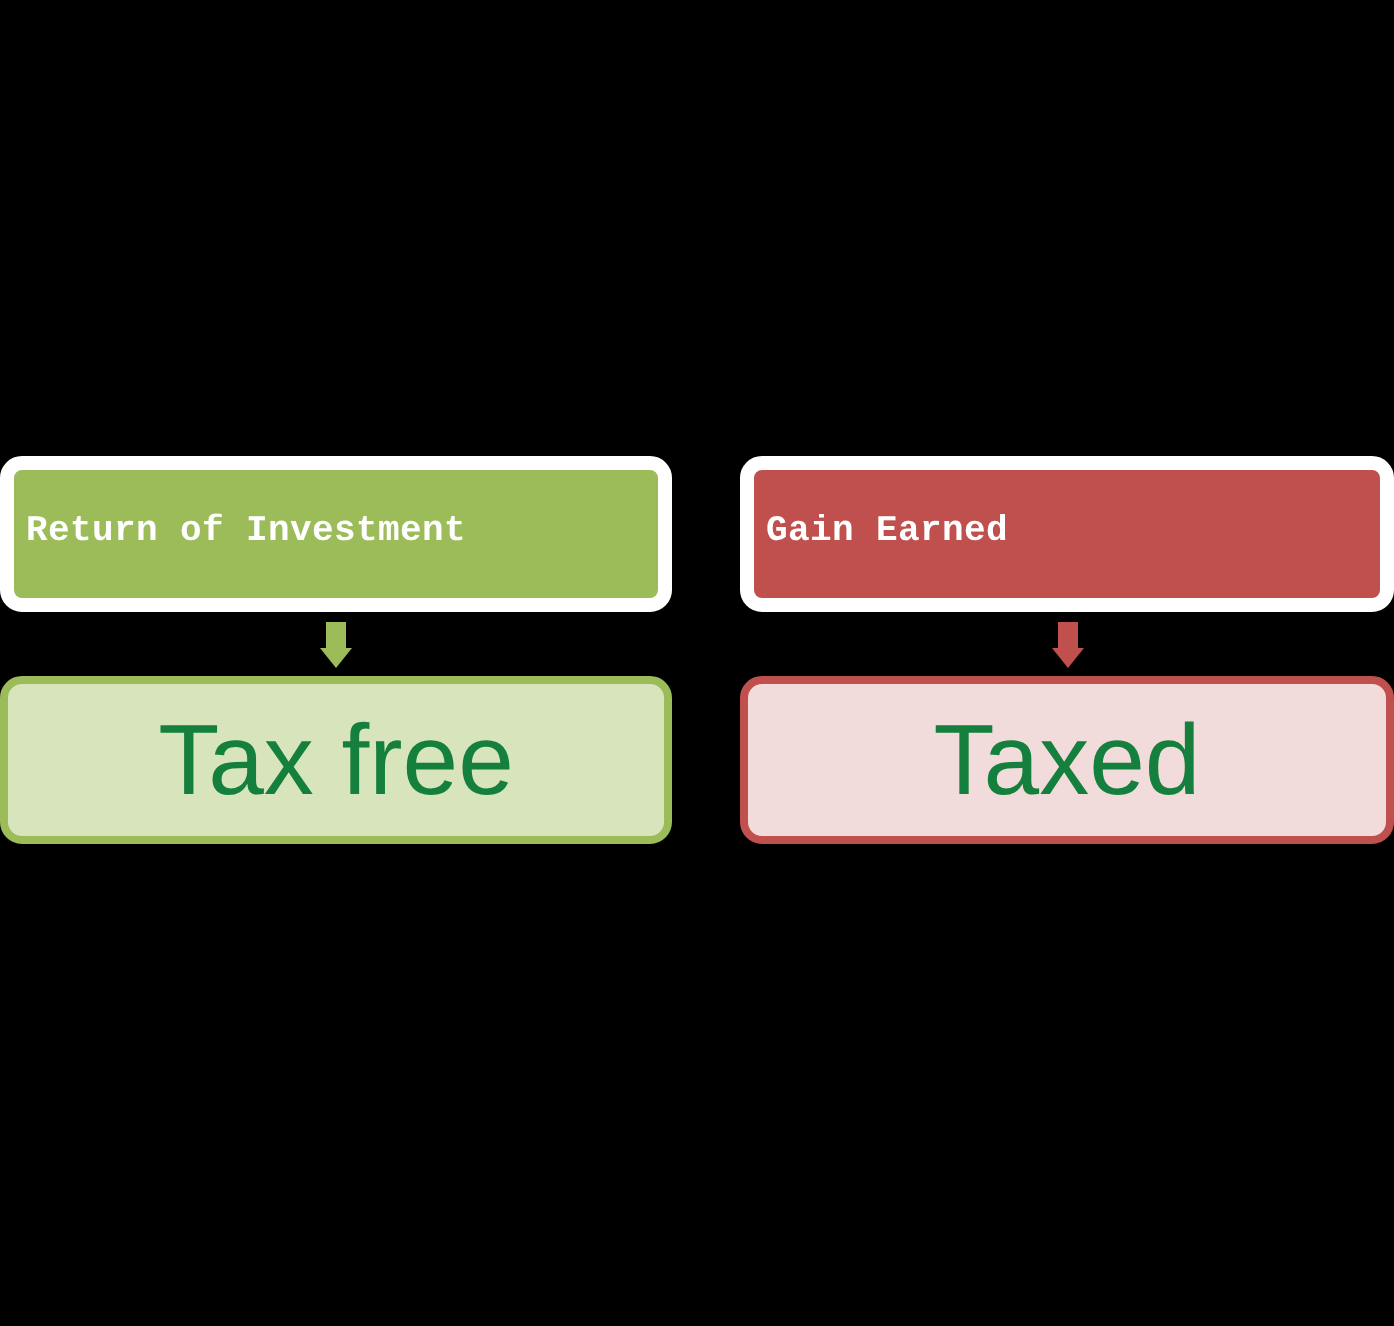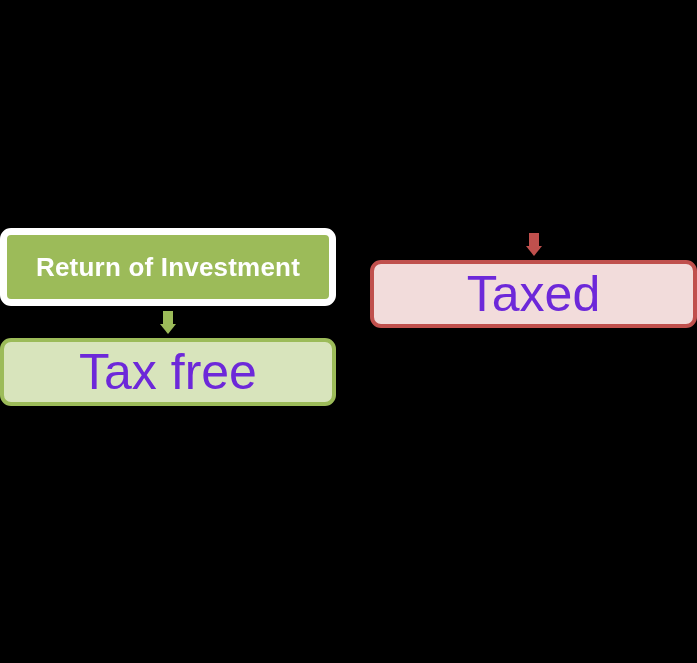--- a/index.html
+++ b/index.html
@@ -29,29 +29,29 @@
   }
 
   
   .node-head {
     box-sizing: border-box;
     height: 78px;
     border-radius: 11px;
     border: 7px solid #FFFFFF;
     display: flex;
     align-items: center;
-    justify-content: center;
     text-align: center;
     color: #FFFFFF;
     font-weight: bold;
-    font-size: 26px;
+    font-size: 18px;
     letter-spacing: 0.2px;
     line-height: 1.1;
     padding: 0 6px;
     overflow: hidden;
+    font-family: Liberation Mono, monospace;
   }
   .node-head.green { background: #9CBB59; }
   .node-head.red   { background: #C0504D; }
 
   
   .connector {
     height: 32px;
     display: flex;
     align-items: center;
     justify-content: center;
@@ -80,29 +80,29 @@
     border-top-width: 10px;
   }
   .arrow.green .shaft { background: #9CBB59; }
   .arrow.green .head  { border-top-color: #9CBB59; }
   .arrow.red .shaft   { background: #C0504D; }
   .arrow.red .head    { border-top-color: #C0504D; }
 
   
   .node-result {
     box-sizing: border-box;
-    height: 68px;
+    height: 84px;
     border-radius: 11px;
     border-width: 4px;
     border-style: solid;
     display: flex;
     align-items: center;
     justify-content: center;
     text-align: center;
-    color: #6d28d9;
+    color: #15803d;
     font-weight: normal;
     font-size: 50px;
     line-height: 1.05;
     padding: 0 6px;
     overflow: hidden;
   }
   .node-result.green {
     background: #D8E4BC;
     border-color: #9CBB59;
   }
@@ -134,20 +134,23 @@
       </span>
     </div>
 
     <div class="node-result green">
       <span>Tax free</span>
     </div>
   </div>
 
   <div class="flow-col" id="col-gain-earned">
 
+    <div class="node-head red">
+      <span>Gain Earned</span>
+    </div>
 
     <div class="connector">
       <span class="arrow red">
         <span class="shaft"></span>
         <span class="head"></span>
       </span>
     </div>
 
     <div class="node-result red">
       <span>Taxed</span>

